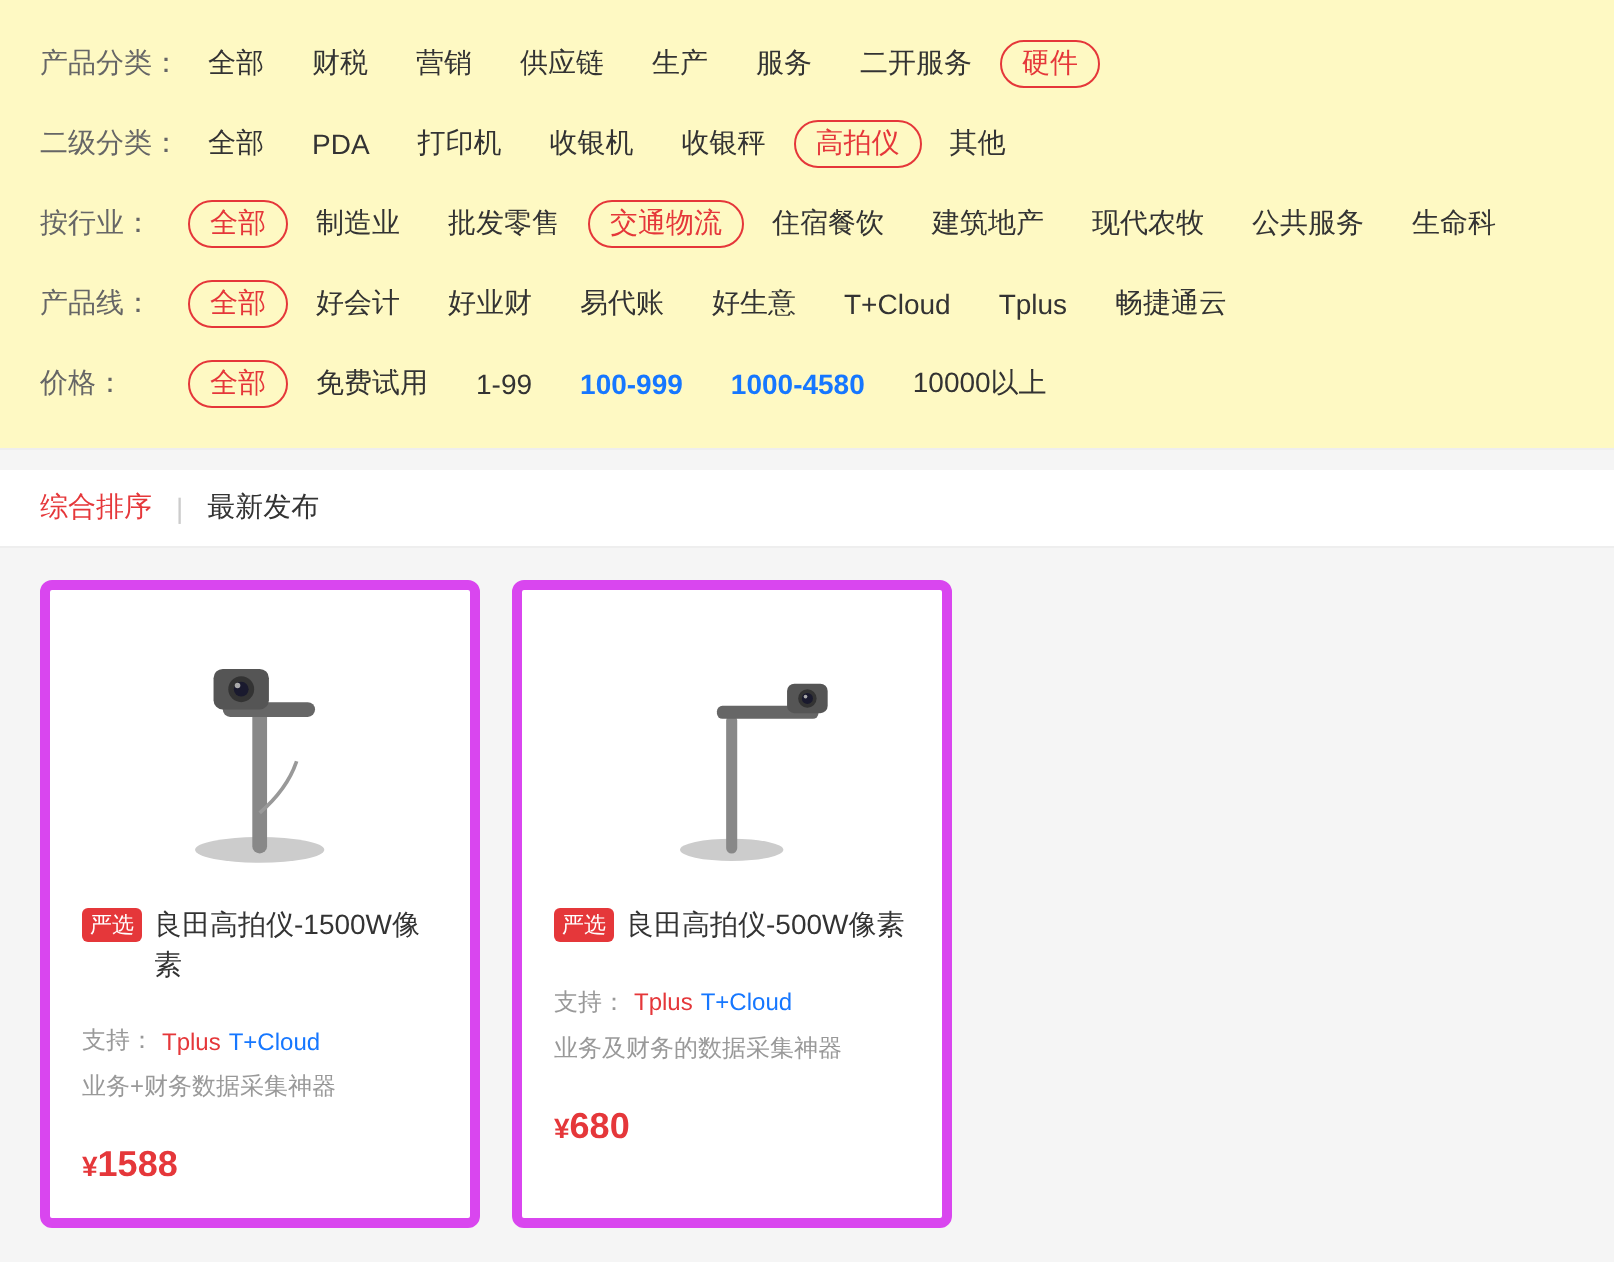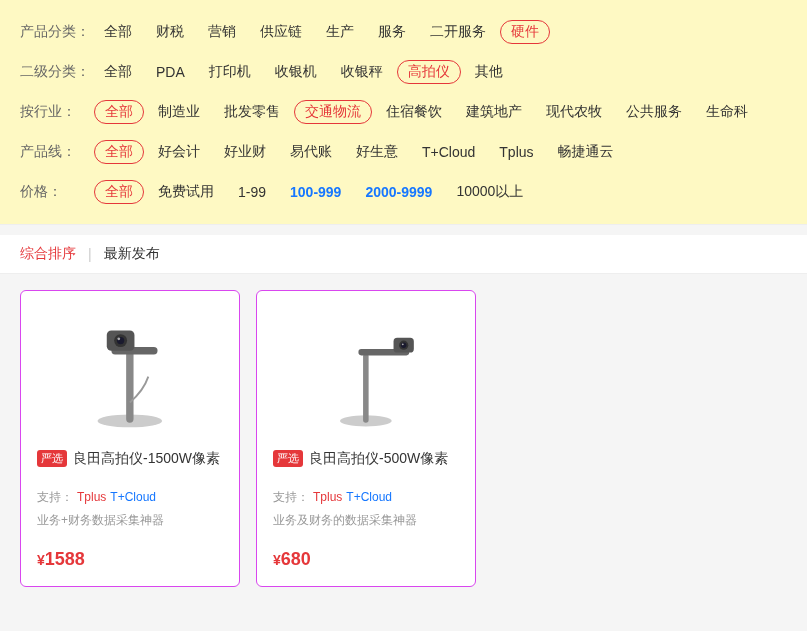--- a/index.html
+++ b/index.html
@@ -70,21 +70,21 @@
       flex-wrap: wrap;
       gap: 16px;
       padding: 16px 20px;
     }
     .product-card {
       background: #fff;
       border-radius: 6px;
       padding: 16px;
       width: 220px;
       cursor: pointer;
-      border: 1px solid #d946ef;
+      border: 5px solid #d946ef;
     }
     .product-image-area {
       width: 100%;
       height: 130px;
       display: flex;
       align-items: center;
       justify-content: center;
       margin-bottom: 12px;
     }
     .product-image-area svg {
@@ -197,21 +197,21 @@
     <span class="filter-item">Tplus</span>
     <span class="filter-item">畅捷通云</span>
   </div>
 
   <div class="filter-row">
     <span class="filter-label">价格：</span>
     <span class="filter-item active-red">全部</span>
     <span class="filter-item">免费试用</span>
     <span class="filter-item">1-99</span>
     <span class="filter-item active-blue">100-999</span>
-    <span class="filter-item active-blue">2000-9999</span>
+    <span class="filter-item active-blue">1000-4580</span>
     <span class="filter-item">10000以上</span>
   </div>
 
 </div>
 
 <div class="sort-bar">
   <span class="sort-item">综合排序</span>
   <span class="sort-divider">|</span>
   <span class="sort-item-inactive">最新发布</span>
 </div>

